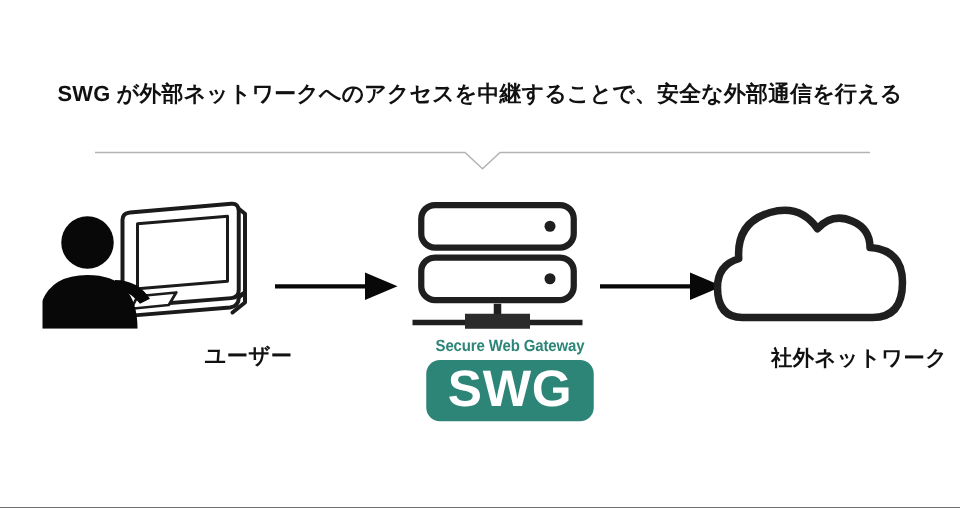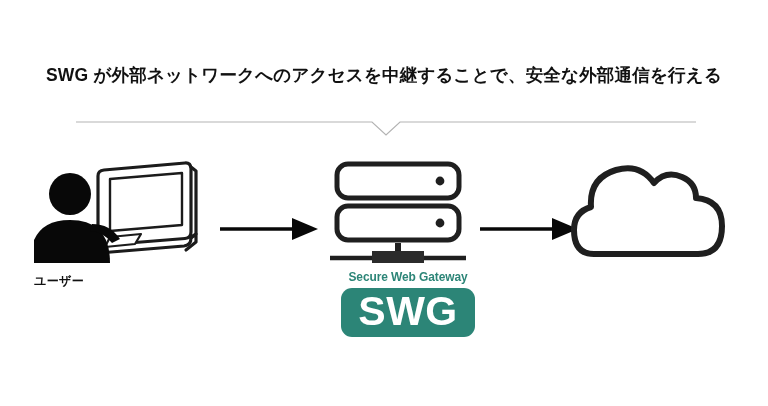--- a/index.html
+++ b/index.html
@@ -69,22 +69,22 @@
 
   .node-graphic {
     position: relative;
     width: 200px;
     height: 105px;
   }
   .node-graphic svg { display: block; }
 
   .node-label {
     width: 200px;
-    text-align: left;
-    font-size: 12px;
+    text-align: right;
+    font-size: 17px;
     font-weight: bold;
     color: #111111;
     letter-spacing: 0.4px;
     white-space: nowrap;
   }
   #label-user  { margin-top: 10px; }
   #label-cloud { margin-top: 12px; }
 
   
   #swg-caption {
@@ -214,16 +214,17 @@
                    Q16,54 33,49
                    Q31,20 58,12
                    Q82,5 96,25
                    Q108,12 124,19
                    Q138,25 138,40
                    Q164,42 164,68
                    Q164,96 140,96
                    Z" fill="#ffffff" stroke="#1f1f1f" stroke-width="6" stroke-linejoin="round" stroke-linecap="round"></path>
         </svg>
       </div>
+      <div class="node-label" id="label-cloud">社外ネットワーク</div>
     </div>
 
   </div>
 </div>
 
 </body></html>

